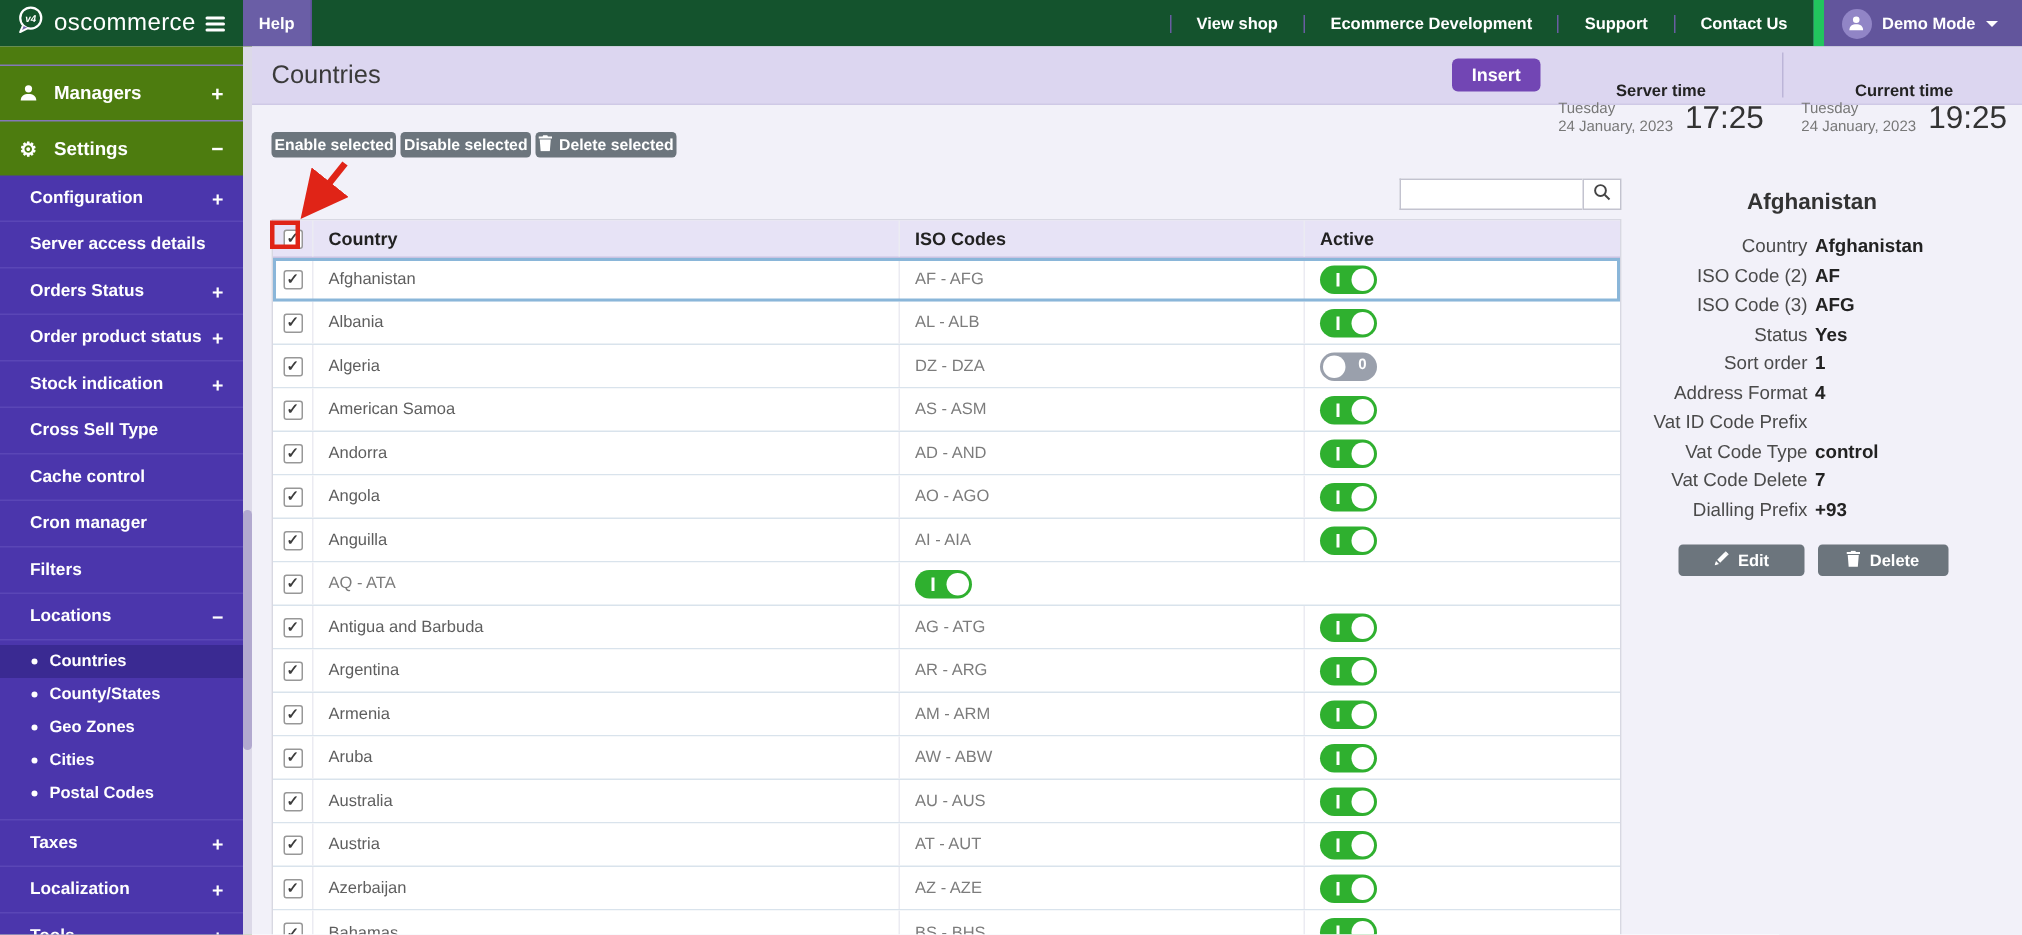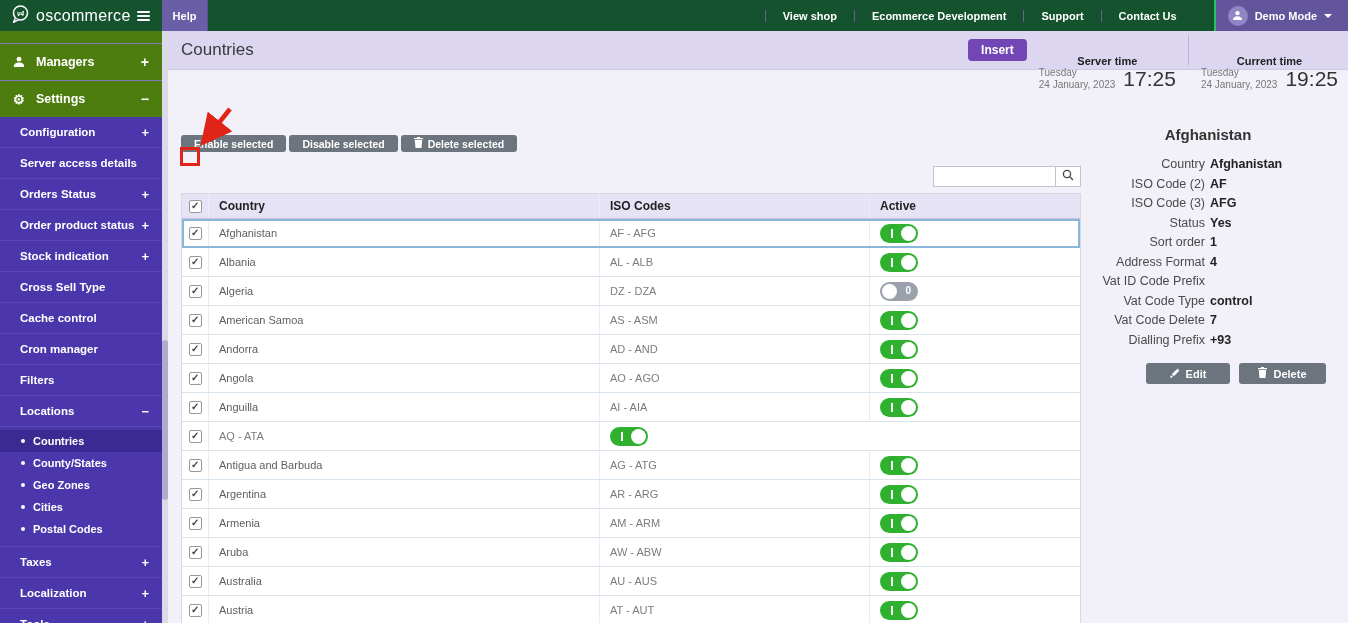--- a/index.html
+++ b/index.html
@@ -12,21 +12,21 @@
   .logo-wrap { display:flex; align-items:center; gap:5px; }
   .logo-text { font-size:16px; letter-spacing:0.3px; color:#fff; }
   .burger { margin-left:auto; display:flex; flex-direction:column; gap:2px; cursor:pointer; }
   .burger span { display:block; width:13px; height:2px; background:#fff; border-radius:1px; }
   .help-tab { width:46px; display:flex; align-items:center; justify-content:center;
               background:#6a5ea6; border-right:1px solid #5d5199; font-size:11px; font-weight:bold; }
   .tb-spacer { flex:1; }
   .nav-link { display:flex; align-items:center; padding:0 17px; font-size:11px; font-weight:bold;
               border-left:1px solid #695da2; white-space:nowrap; cursor:pointer; }
   .user-chip { display:flex; align-items:center; gap:7px; padding:0 16px 0 12px;
-               background:#62559c; border-left:2px solid #22c55e; cursor:pointer;margin-left:20px; }
+               background:#62559c; border-left:7px solid #22c55e; cursor:pointer; }
   .avatar { width:20px; height:20px; border-radius:50%; background:#9185c6;
             display:flex; align-items:center; justify-content:center; }
   .user-label { font-size:11px; font-weight:bold; }
   .caret-down { width:0; height:0; border-left:4px solid transparent; border-right:4px solid transparent;
                 border-top:4px solid #fff; }
 
   
   .layout { display:flex; height:592px; }
 
   
@@ -64,23 +64,23 @@
   .tb-date { font-size:10px; color:#777; text-align:left; line-height:1.25; }
   .tb-time { font-size:21px; color:#333; }
   .tb-divider { width:1px; height:30px; background:#bcb5d8; }
 
   .content-body { position:relative; flex:1; overflow:hidden; }
 
   
   .table-zone { position:absolute; left:13px; top:0; width:900px; }
   .toolbar { margin-top:18px; display:flex; gap:3px; }
   .gray-btn { background:#6c757d; color:#fff; font-weight:bold; font-size:10.5px;
-              border:none; border-radius:3px; padding:3px 13px; height:17px;
+              border:none; border-radius:3px; padding:3px 2px; height:17px;
               display:inline-flex; align-items:center; gap:5px; cursor:pointer;
-              font-family:"Liberation Sans", sans-serif;margin-top:47px; }
+              font-family:"Liberation Sans", sans-serif; }
   .search-row { margin-top:14px; display:flex; justify-content:flex-end; align-items:center; }
   .search-input { width:122px; height:21px; border:1px solid #c3c3cf; border-right:none;
                   background:#fff; padding:0 6px; font-size:11px; outline:none; }
   .search-btn { width:26px; height:21px; background:#fff; border:1px solid #c3c3cf;
                 display:flex; align-items:center; justify-content:center; cursor:pointer; }
   .countries-table { margin-top:6px; background:#fff; border:1px solid #d8d8e2; }
   .t-row { display:grid; grid-template-columns:27px 391px 270px 210px; }
   .thead { height:25px; background:#e7e3f6; border-bottom:1px solid #c9c3e2; }
   .thead .cell { font-size:12px; font-weight:bold; color:#222; }
   .body-row { height:29px; border-bottom:1px solid #d9e3ec; background:#fff; cursor:pointer; }
@@ -111,21 +111,21 @@
   .details-panel { position:absolute; left:925px; top:0; width:255px; }
   .dp-title { margin-top:56px; width:230px; text-align:center; font-size:15px; font-weight:bold; color:#333; }
   .dp-fields { margin-top:12px; }
   .dp-field { display:flex; line-height:19.5px; font-size:12.5px; }
   .dp-label { width:112px; text-align:right; color:#4a4a4a; flex:none; }
   .dp-value { margin-left:5px; font-weight:bold; color:#222; }
   .dp-actions { margin-top:13px; margin-left:26px; display:flex; gap:9px; }
   .dp-btn { background:#6c757d; color:#fff; font-weight:bold; font-size:11px; border:none;
             border-radius:3px; height:21px; display:inline-flex; align-items:center;
             justify-content:center; gap:6px; cursor:pointer; font-family:"Liberation Sans", sans-serif; }
-  .dp-btn.edit { width:84px;margin-left:27px; }
+  .dp-btn.edit { width:84px; }
   .dp-btn.delete { width:87px; }
 
   
   .anno-box { position:absolute; left:180px; top:147px; width:20px; height:19px;
               border:3px solid #e02417; z-index:40; pointer-events:none; }
   .anno-arrow { position:absolute; left:190px; top:104px; z-index:40; pointer-events:none; }
 </style>
 </head>
 <body>
 

